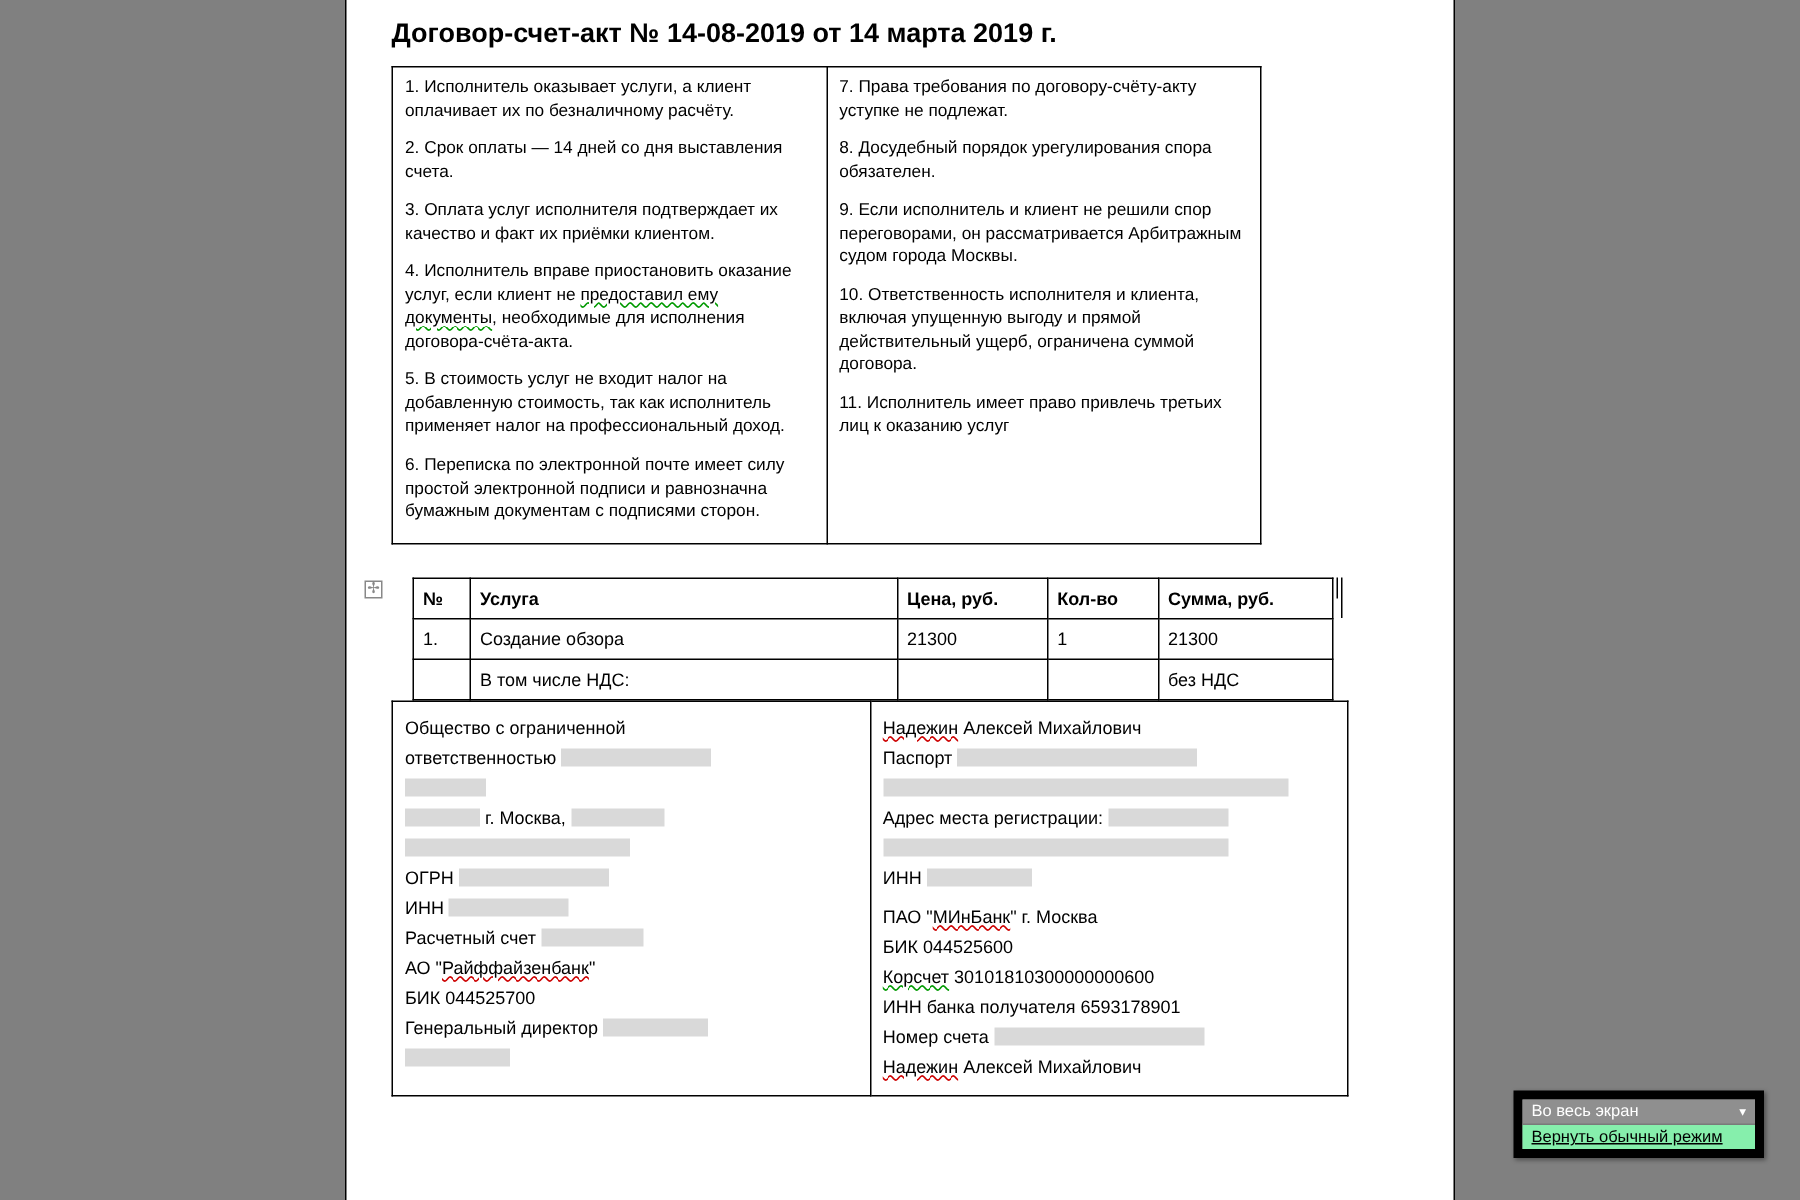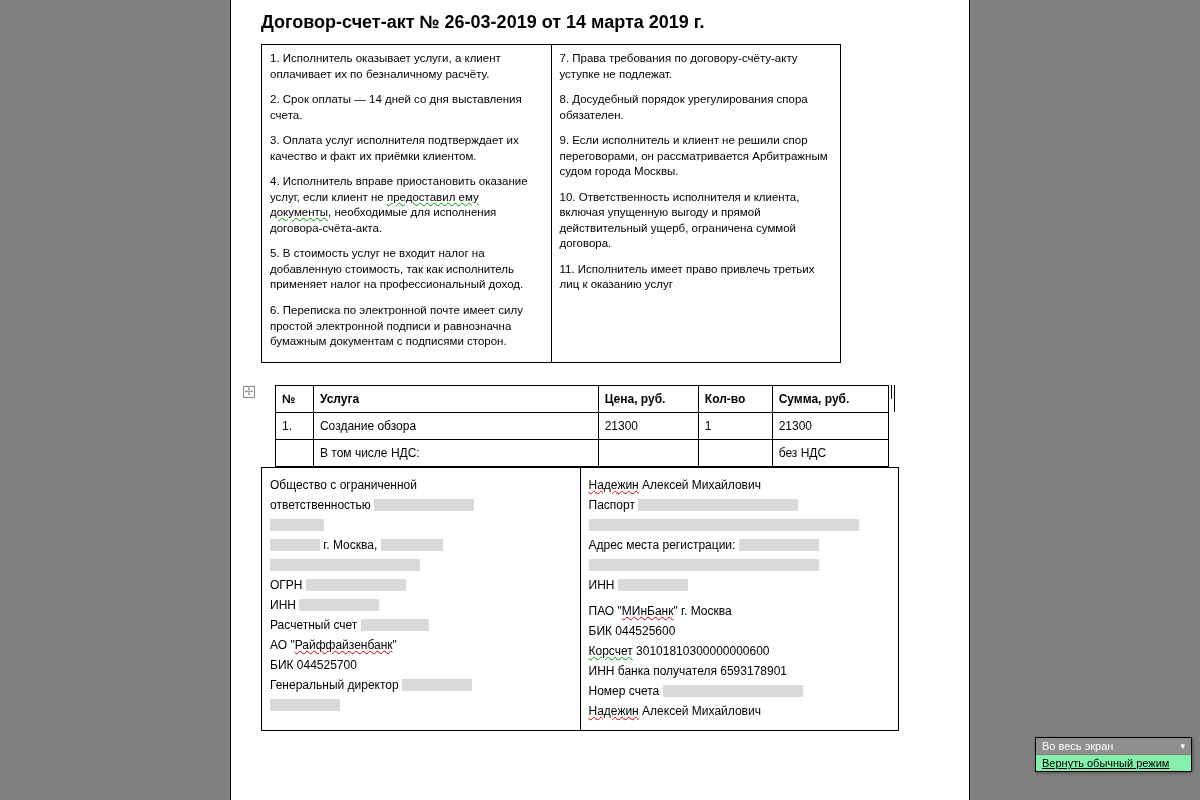--- a/index.html
+++ b/index.html
@@ -132,26 +132,26 @@
   table.parties th { font-weight: bold; }
   .redact {
     display: inline-block;
     background: #d9d9d9;
     height: 12px;
     vertical-align: -2px;
   }
   .party-line { margin: 0 0 2px 0; line-height: 1.5; }
   .floating-box {
     position: absolute;
-    right: 8px;
+    right: 24px;
     bottom: 28px;
     width: 155px;
     font-family: Tahoma, Arial, sans-serif;
     font-size: 11px;
-    border: 1px solid #000000;
+    border: 6px solid #000000;
     box-shadow: 1px 1px 3px rgba(0,0,0,0.4);
   }
   .floating-head {
     background: #8f8f8f;
     color: #fff;
     padding: 2px 6px;
     display: flex;
     justify-content: space-between;
     align-items: center;
     border-bottom: 1px solid #7a7a7a;
@@ -175,21 +175,21 @@
   }
 </style>
 </head>
 <body>
 
 <div class="viewport">
 
   <div class="page">
     <div class="page-inner">
 
-      <h1 class="title">Договор-счет-акт № 26-03-2019 от 14 марта 2019 г.</h1>
+      <h1 class="title">Договор-счет-акт № 14-08-2019 от 14 марта 2019 г.</h1>
 
       
       <table class="terms">
         <tbody>
             <tr>
           <td>
             <p>1. Исполнитель оказывает услуги, а клиент оплачивает их по безналичному расчёту.</p>
             <p>2. Срок оплаты — 14 дней со дня выставления счета.</p>
             <p>3. Оплата услуг исполнителя подтверждает их качество и факт их приёмки клиентом.</p>
             <p>4. Исполнитель вправе приостановить оказание услуг, если клиент не <span class="spell-g">предоставил ему документы</span>, необходимые для исполнения договора-счёта-акта.</p>

